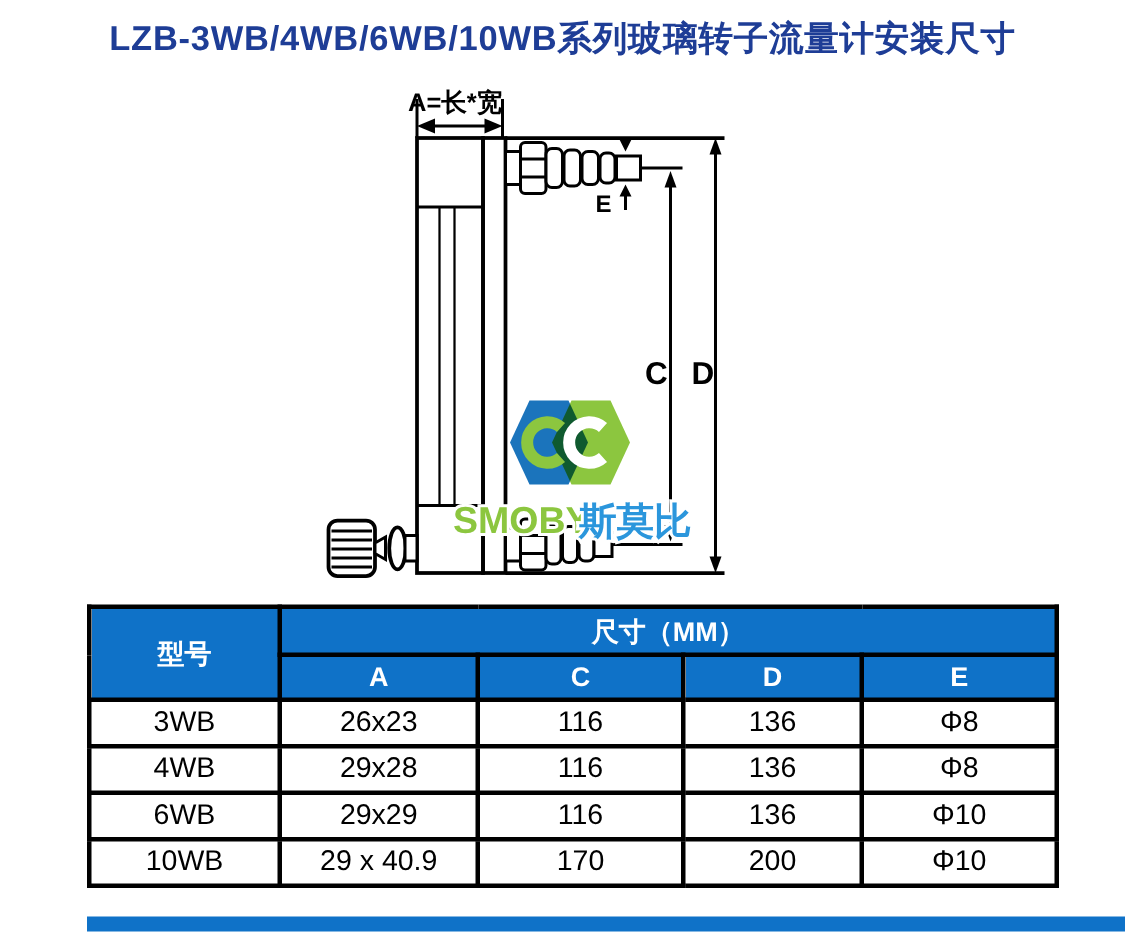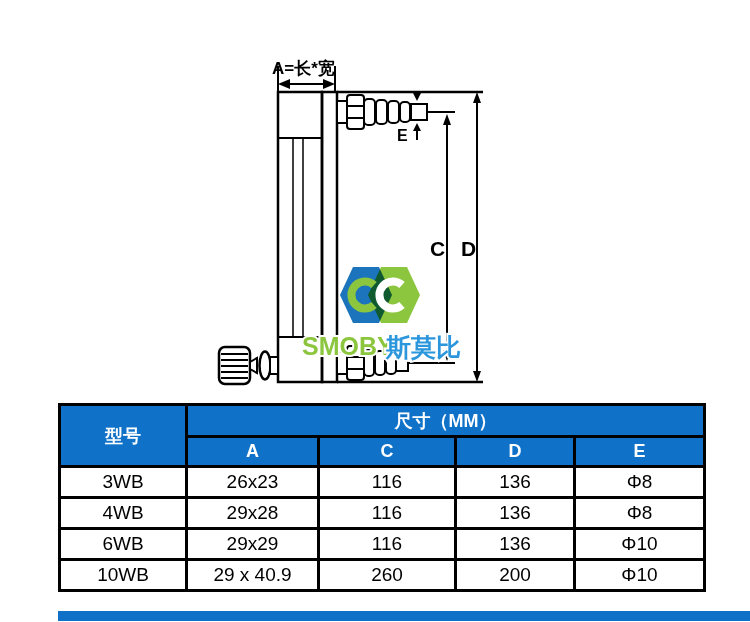--- a/index.html
+++ b/index.html
@@ -20,20 +20,21 @@
   .brand-en{font-weight:bold;fill:#8cc63f;font-family:"Liberation Sans",sans-serif;
             font-size:25px;paint-order:stroke;stroke:#fff;stroke-width:4px;}
   .brand-cn{font-weight:bold;fill:#2b96dc;font-family:"Liberation Sans",sans-serif;
             font-size:25px;paint-order:stroke;stroke:#fff;stroke-width:4px;}
 </style>
 </head>
 <body>
 
 <div class="page">
 
+  <div class="title">LZB-3WB/4WB/6WB/10WB系列玻璃转子流量计安装尺寸</div>
 
   <svg class="diagram-svg" viewBox="0 0 750 622" xmlns="http://www.w3.org/2000/svg">
 
     <g stroke="#000" stroke-width="2" fill="none">
       <line x1="278" y1="66" x2="278" y2="92"></line>
       <line x1="335" y1="66" x2="335" y2="92"></line>
       <line x1="282" y1="84" x2="331" y2="84"></line>
       <polygon points="278,84 290,79 290,89" fill="#000" stroke="none"></polygon>
       <polygon points="335,84 323,79 323,89" fill="#000" stroke="none"></polygon>
     </g>
@@ -161,21 +162,21 @@
       <tr class="row-d">
         <td>6WB</td>
         <td>29x29</td>
         <td>116</td>
         <td>136</td>
         <td>Φ10</td>
       </tr>
       <tr class="row-d">
         <td>10WB</td>
         <td>29 x 40.9</td>
-        <td>260</td>
+        <td>170</td>
         <td>200</td>
         <td>Φ10</td>
       </tr>
     </tbody>
   </table>
 
   <div class="bottom-bar"></div>
 
 </div>
 

